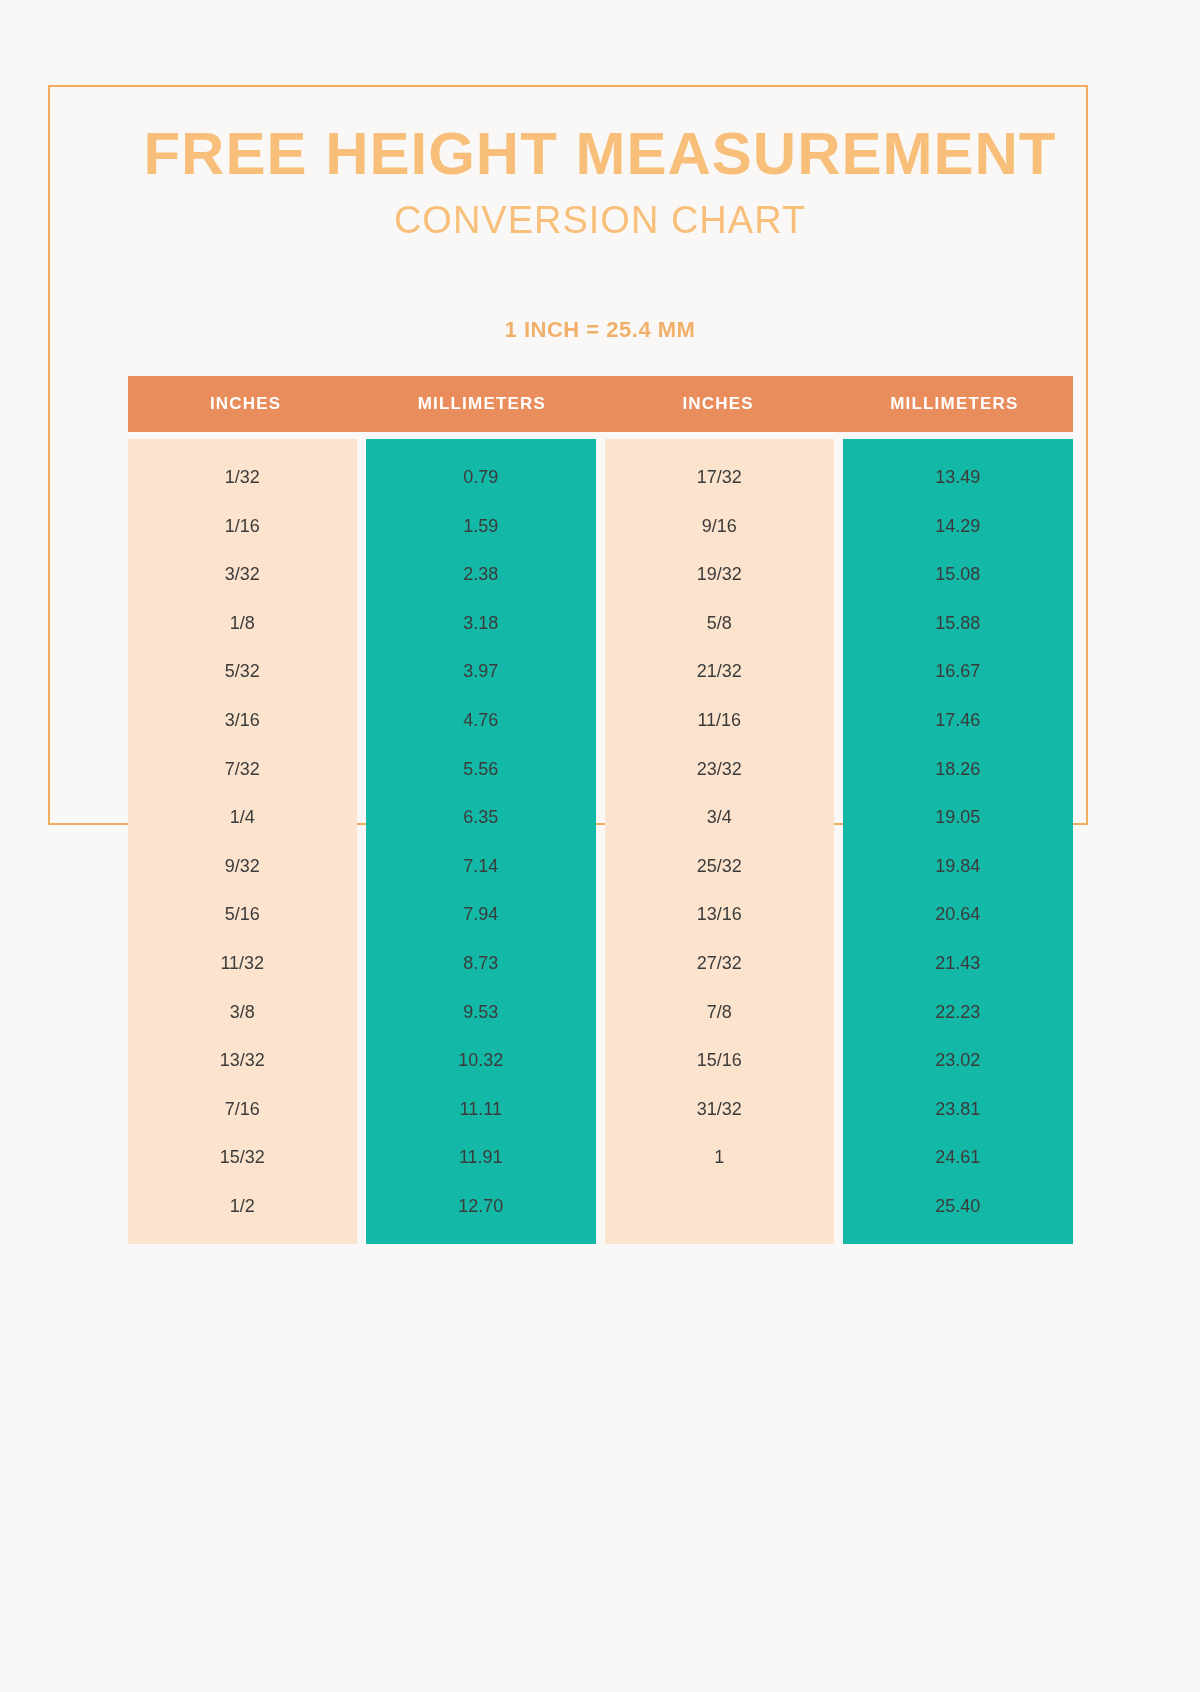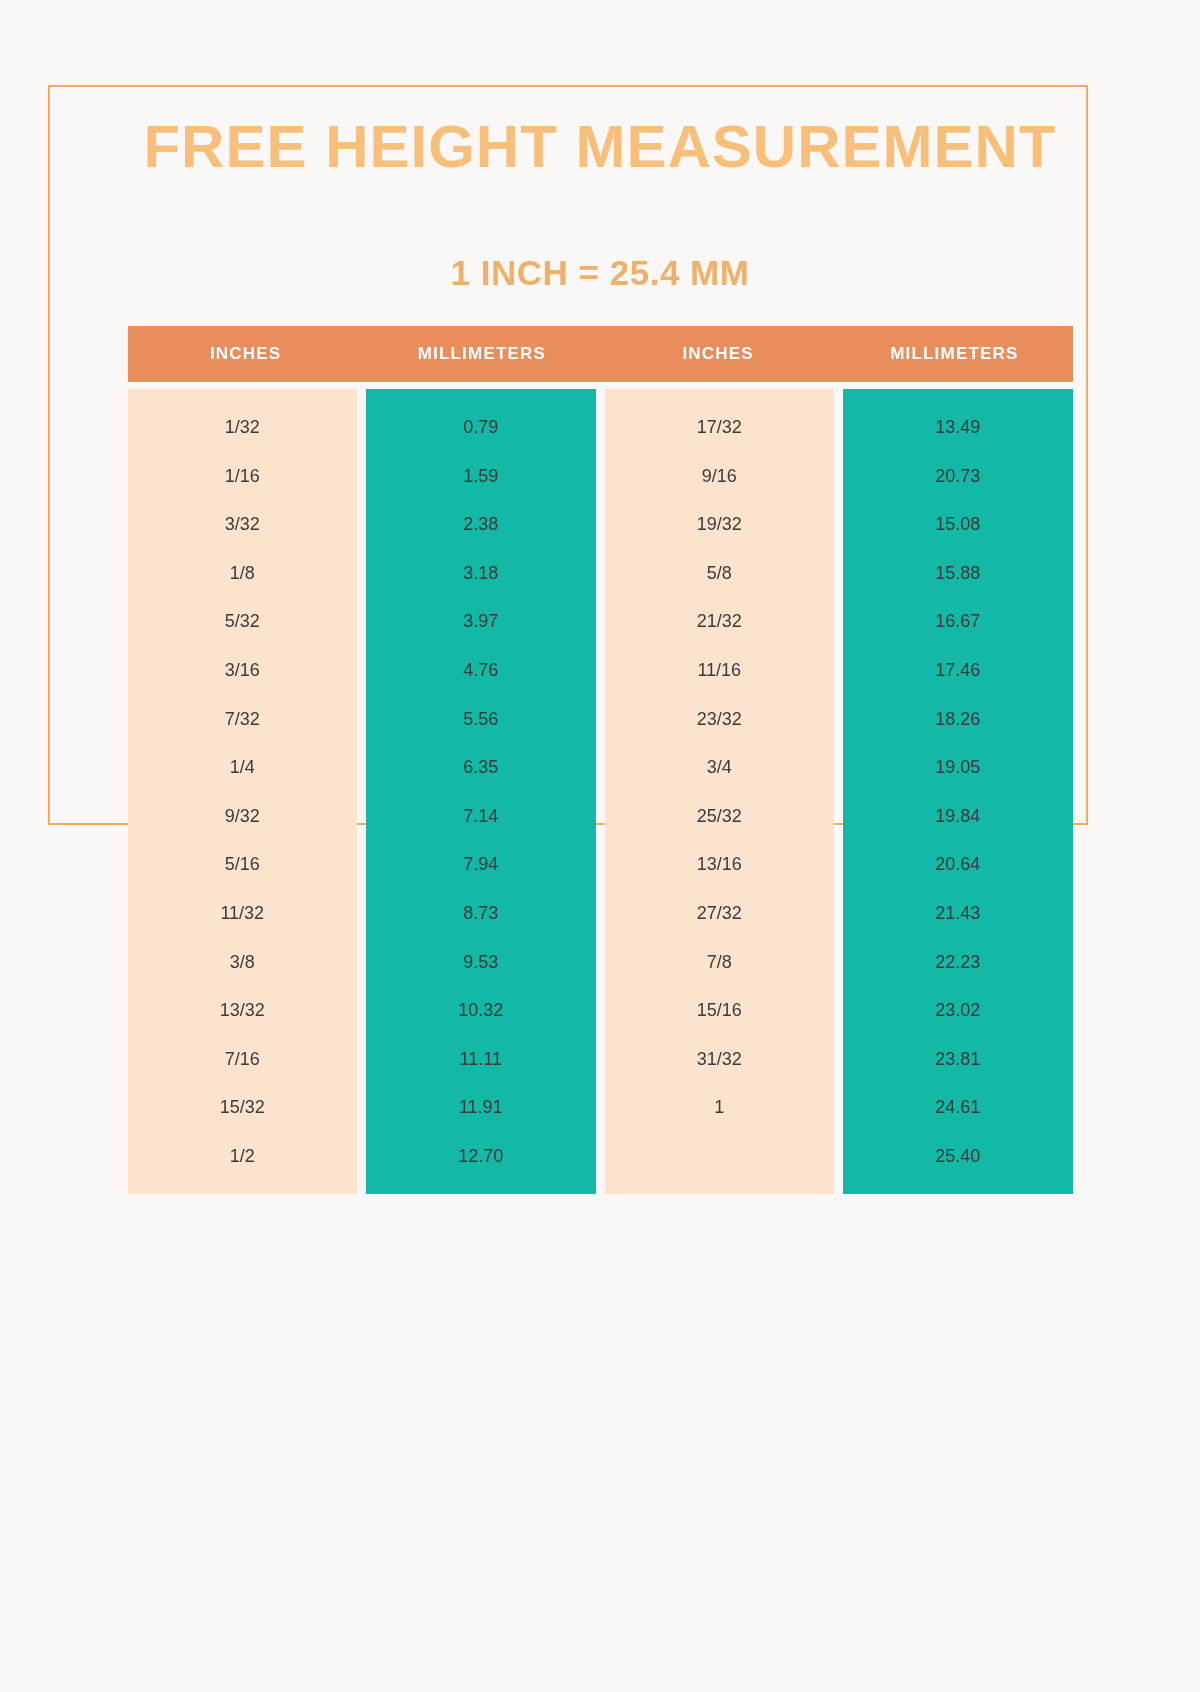--- a/index.html
+++ b/index.html
@@ -37,32 +37,32 @@
   .title-block {
     text-align: center;
     padding-top: 115px;
   }
   .main-title {
     font-size: 60px;
     font-weight: bold;
     color: #f8bf7a;
     letter-spacing: 1px;
     line-height: 1.05;
-    margin: 0;
+    margin: 7px;
   }
   .sub-title {
     font-size: 38px;
     color: #f8bf7a;
     letter-spacing: 1px;
     margin: 14px 0 0 0;
     font-weight: normal;
   }
   .equation {
     text-align: center;
-    font-size: 35px;
+    font-size: 22px;
     font-weight: bold;
     color: #f0b06a;
     letter-spacing: 0.5px;
     margin-top: 75px;
   }
   .table-wrap {
     width: 945px;
     margin: 33px auto 0 auto;
   }
   .table-head {
@@ -106,20 +106,21 @@
 <body>
 
 <div class="page">
 
   <div class="deco-frame"></div>
 
   <div class="content">
 
     <div class="title-block">
       <h1 class="main-title">FREE HEIGHT MEASUREMENT</h1>
+      <h2 class="sub-title">CONVERSION CHART</h2>
     </div>
 
     <div class="equation">1 INCH = 25.4 MM</div>
 
     <div class="table-wrap">
 
       <div class="table-head">
         <div class="th">INCHES</div>
         <div class="th">MILLIMETERS</div>
         <div class="th">INCHES</div>
@@ -175,21 +176,21 @@
             <div class="cell">25/32</div>
             <div class="cell">13/16</div>
             <div class="cell">27/32</div>
             <div class="cell">7/8</div>
             <div class="cell">15/16</div>
             <div class="cell">31/32</div>
             <div class="cell">1</div>
           </div>
         <div class="col col-mint" id="col-mm-right">
             <div class="cell">13.49</div>
-            <div class="cell">20.73</div>
+            <div class="cell">14.29</div>
             <div class="cell">15.08</div>
             <div class="cell">15.88</div>
             <div class="cell">16.67</div>
             <div class="cell">17.46</div>
             <div class="cell">18.26</div>
             <div class="cell">19.05</div>
             <div class="cell">19.84</div>
             <div class="cell">20.64</div>
             <div class="cell">21.43</div>
             <div class="cell">22.23</div>

